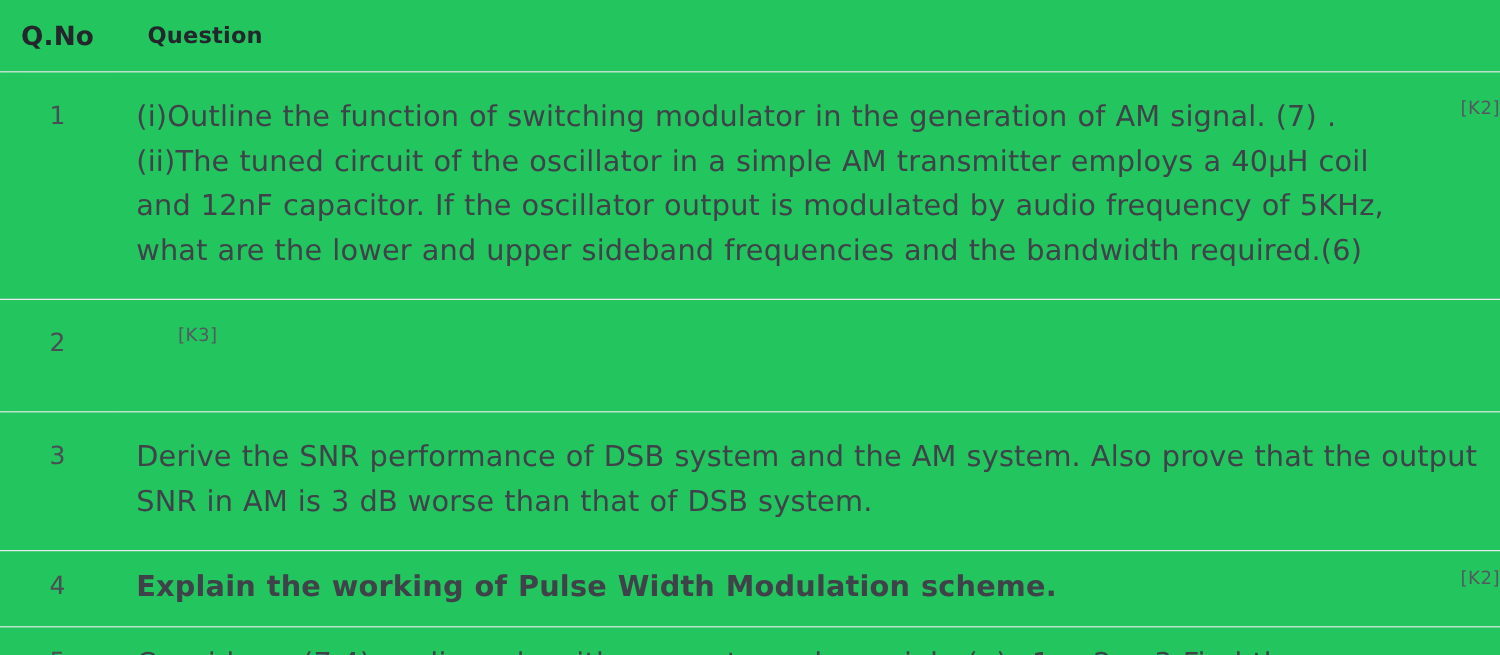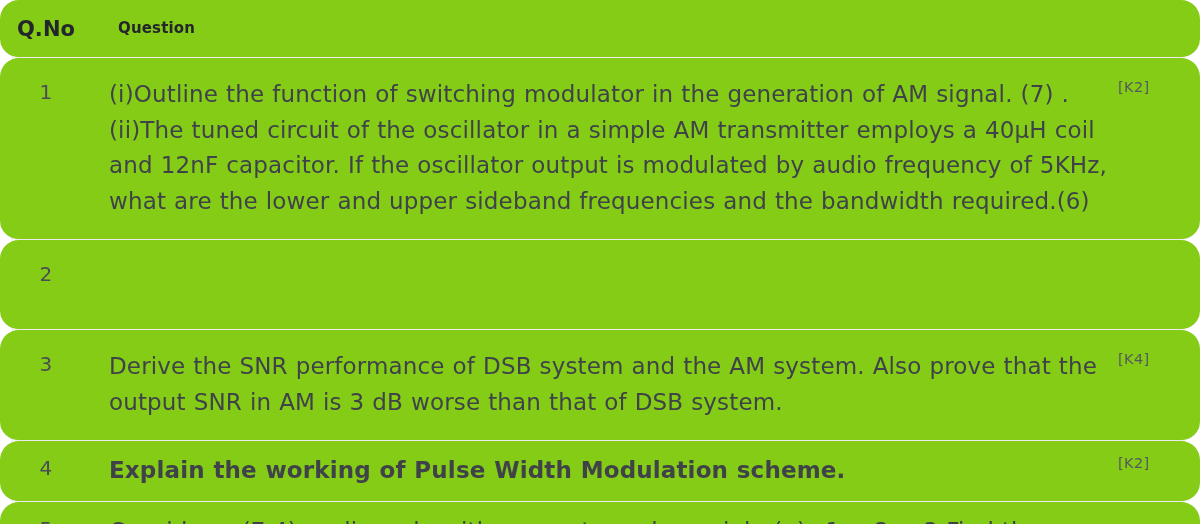--- a/index.html
+++ b/index.html
@@ -48,22 +48,21 @@
     top: 0;
     width: 1200px;
   }
 
   .row {
     position: relative;
     display: flex;
     align-items: flex-start;
     box-sizing: border-box;
     border-bottom: 1.4px solid #ececee;
-    background: #84cc16;
-    border-radius: 19px;
+    background: #22c55e;
   }
 
   .row.header-row {
     height: 58px;
     align-items: center;
   }
 
   .cell-no {
     box-sizing: border-box;
     width: 92px;
@@ -88,30 +87,30 @@
     padding: 19px 0 20px 17px;
     font-size: 23px;
     line-height: 35.5px;
     color: #3f4349;
     letter-spacing: 0.15px;
     word-spacing: 0.5px;
   }
   .header-row .cell-q {
     padding: 0 0 0 26px;
     font-weight: 700;
-    font-size: 15px;
+    font-size: 18px;
     color: #23262b;
     line-height: 1;
   }
 
   .cell-mark {
     box-sizing: border-box;
     flex: 0 0 82px;
     width: 82px;
-    text-align: left;
+    text-align: right;
     padding-top: 21px;
     font-size: 14.5px;
     color: #55595f;
     letter-spacing: 0.4px;
     white-space: nowrap;
   }
   .header-row .cell-mark {
     padding-top: 0;
   }
 
@@ -151,26 +150,26 @@
     </div>
 
     <div class="row row-1">
       <div class="cell-no">1</div>
       <div class="cell-q">(i)Outline the function of switching modulator in the generation of AM signal. (7) .(ii)The tuned circuit of the oscillator in a simple AM transmitter employs a 40μH coil and 12nF capacitor. If the oscillator output is modulated by audio frequency of 5KHz, what are the lower and upper sideband frequencies and the bandwidth required.(6)</div>
       <div class="cell-mark"><span class="mark-badge">[K2]</span></div>
     </div>
 
     <div class="row row-2">
       <div class="cell-no">2</div>
+      <div class="cell-mark"><span class="mark-badge">[K3]</span></div>
     </div>
 
     <div class="row row-3">
       <div class="cell-no">3</div>
       <div class="cell-q">Derive the SNR performance of DSB system and the AM system. Also prove that the output SNR in AM is 3 dB worse than that of DSB system.</div>
-      <div class="cell-mark"><span class="mark-badge">[K4]</span></div>
     </div>
 
     <div class="row row-4">
       <div class="cell-no">4</div>
       <div class="cell-q">Explain the working of Pulse Width Modulation scheme.</div>
       <div class="cell-mark"><span class="mark-badge">[K2]</span></div>
     </div>
 
     <div class="row row-5">
       <div class="cell-no">5</div>

